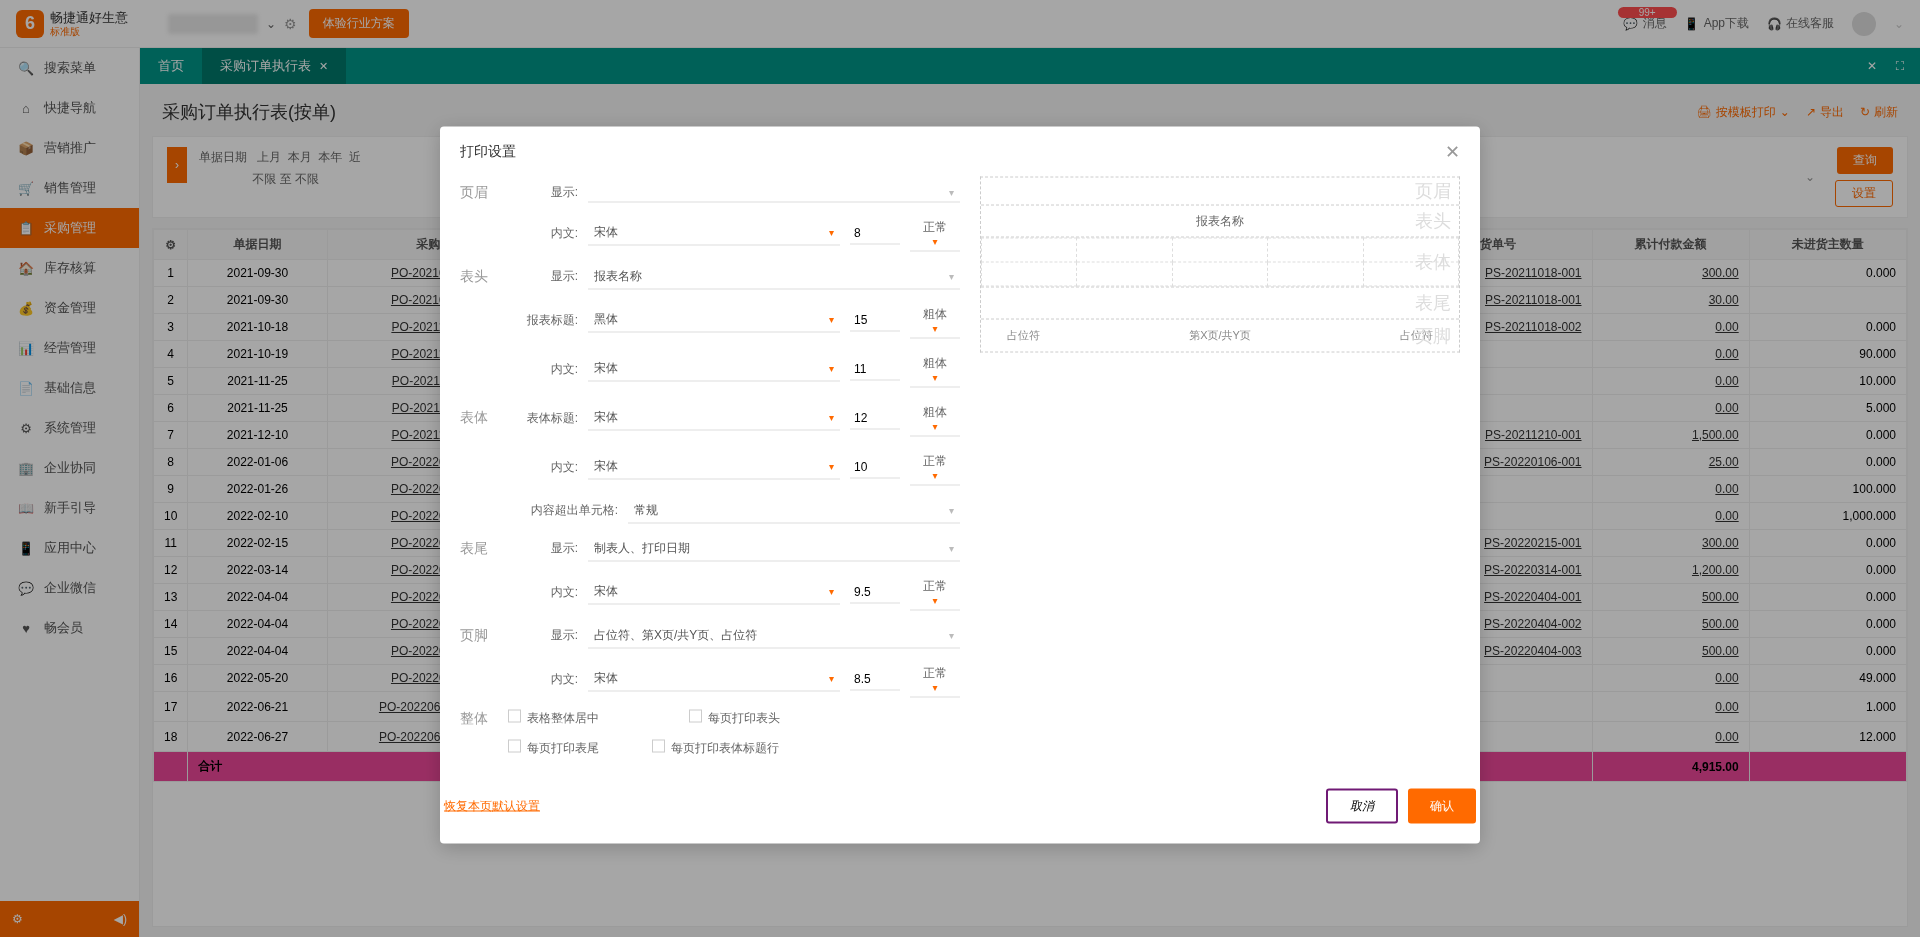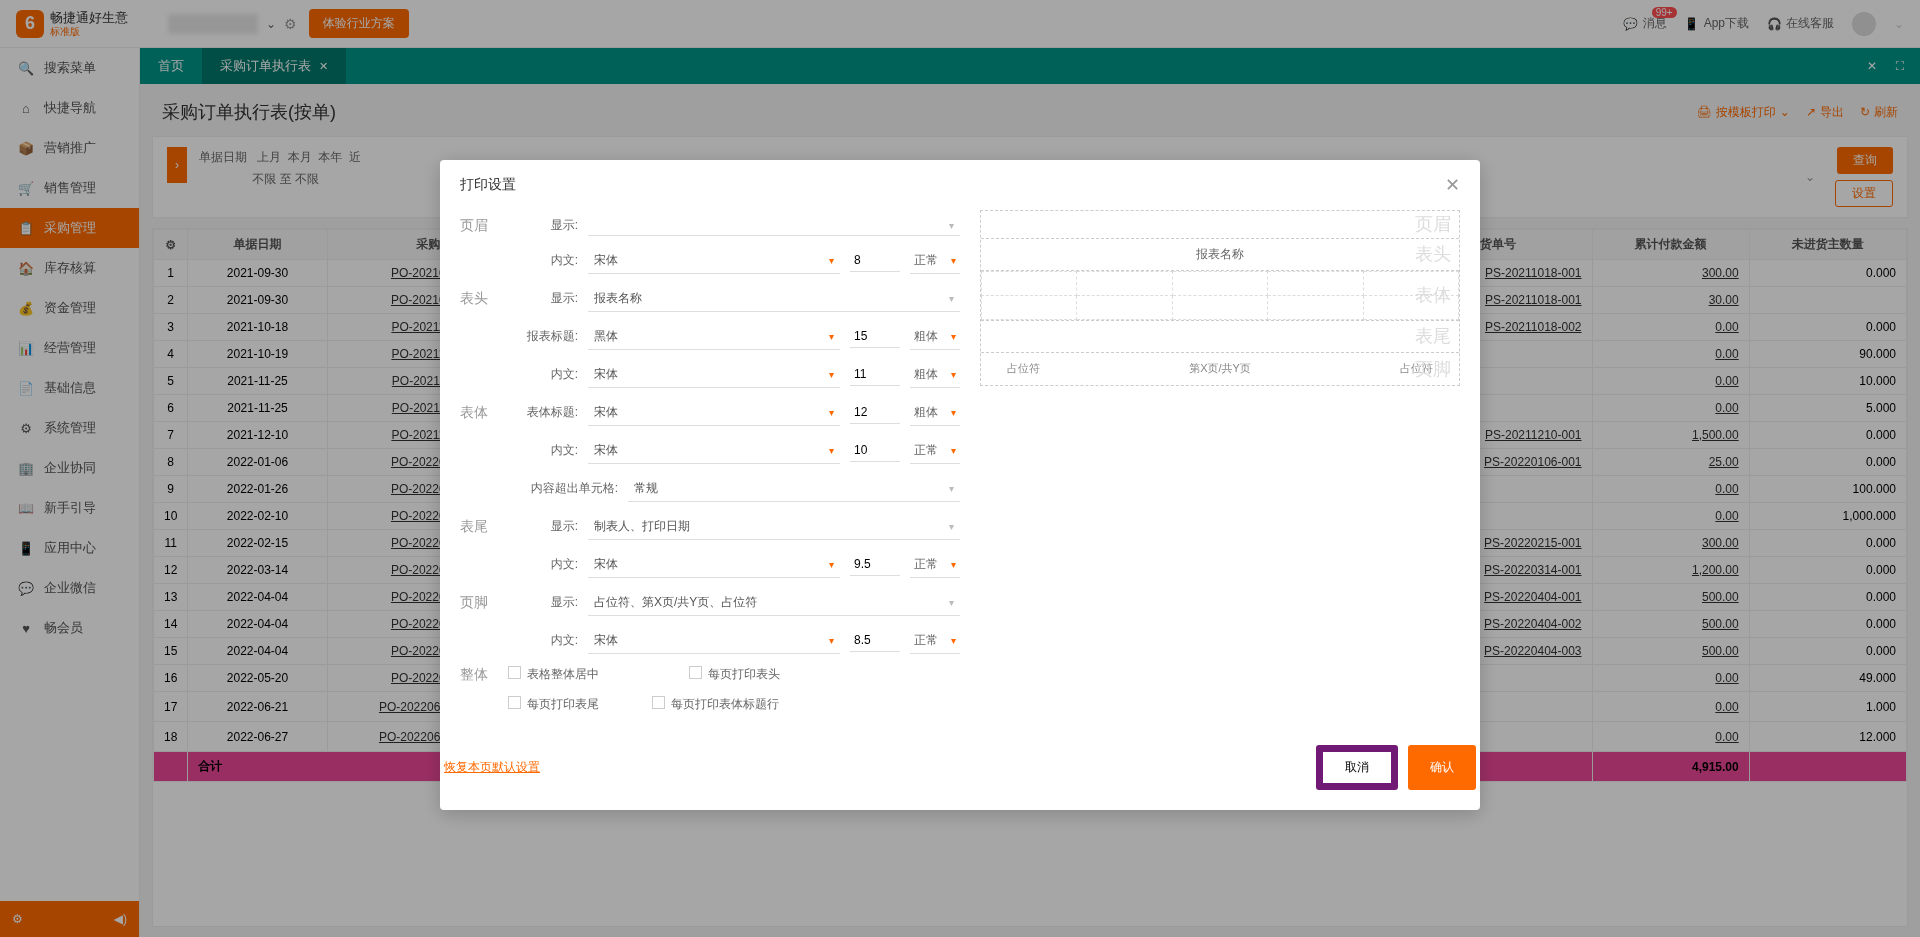--- a/index.html
+++ b/index.html
@@ -10,21 +10,21 @@
 .logo { display: flex; align-items: center; gap: 6px; }
 .logo-icon { width: 28px; height: 28px; background: #ff6a00; border-radius: 6px; display: flex; align-items: center; justify-content: center; color: #fff; font-weight: bold; font-size: 18px; }
 .logo-text { font-size: 13px; color: #333; }
 .logo-sub { font-size: 10px; color: #ff6a00; margin-top: -2px; }
 .company-sel { margin-left: 40px; display: flex; align-items: center; gap: 8px; color: #666; }
 .blur-box { width: 90px; height: 20px; background: #e8e8e8; border-radius: 2px; filter: blur(2px); }
 .gear-icon { color: #999; font-size: 14px; }
 .promo-btn { margin-left: 12px; background: #ff6a00; color: #fff; padding: 6px 14px; border-radius: 4px; font-size: 12px; }
 .top-right { margin-left: auto; display: flex; align-items: center; gap: 18px; color: #666; }
 .top-right-item { display: flex; align-items: center; gap: 4px; font-size: 12px; position: relative; }
-.badge { position: absolute; top: -8px; right: -10px; background: #ff4d4f; color: #fff; border-radius: 8px; padding: 0 4px; font-size: 10px; }
+.badge { position: absolute; top: -8px; right: -10px; background: #ff4d4f; color: #fff; border-radius: 8px; padding: 0 21px; font-size: 10px; }
 .avatar { width: 24px; height: 24px; background: #ddd; border-radius: 50%; }
 
 
 .sidebar { position: absolute; left: 0; top: 48px; bottom: 0; width: 140px; background: #fff; border-right: 1px solid #eee; }
 .sidebar-item { display: flex; align-items: center; gap: 10px; padding: 11px 18px; color: #555; cursor: pointer; font-size: 13px; }
 .sidebar-item.active { background: #ff6a00; color: #fff; }
 .sidebar-icon { width: 16px; height: 16px; display: inline-flex; align-items: center; justify-content: center; }
 .sidebar-bottom { position: absolute; bottom: 0; left: 0; right: 0; height: 36px; background: #ff6a00; display: flex; align-items: center; justify-content: space-between; padding: 0 12px; color: #fff; }
 
 
@@ -70,38 +70,38 @@
 .modal-body { display: flex; gap: 20px; padding: 0 20px 10px; }
 .modal-left { flex: 1; }
 .modal-right { width: 480px; }
 .setting-row { display: flex; align-items: center; gap: 10px; padding: 6px 0; font-size: 12px; color: #666; }
 .setting-label { width: 38px; color: #999; font-size: 14px; font-weight: 500; }
 .sub-label { width: 70px; text-align: right; color: #666; white-space: nowrap; }
 .sel { flex: 1; border: none; border-bottom: 1px solid #ddd; padding: 4px 6px; font-size: 12px; color: #555; background: #fff; display: flex; justify-content: space-between; align-items: center; }
 .sel-caret { color: #ff6a00; font-size: 10px; }
 .sel-caret.gray { color: #bbb; }
 .num-input { width: 50px; border: none; border-bottom: 1px solid #ddd; padding: 4px; font-size: 12px; text-align: left; }
-.weight-sel { width: 50px; border: none; border-bottom: 1px solid #ddd; padding: 4px; font-size: 12px; display: flex; justify-content: space-between; align-items: center; }
+.weight-sel { width: 50px; border: none; border-bottom: 1px solid #ddd; padding: 4px; font-size: 12px; display: flex; justify-content: center; align-items: center; flex-direction: column; }
 .cb-item { display: flex; align-items: flex-start; gap: 6px; }
 .cb { width: 13px; height: 13px; border: 1px solid #ccc; }
 
 
 .preview { border: 1px dashed #ccc; padding: 0; }
 .preview-section { border-bottom: 1px dashed #ccc; min-height: 32px; display: flex; align-items: center; justify-content: center; position: relative; padding: 6px; }
 .preview-section:last-child { border-bottom: none; }
 .preview-tag { position: absolute; right: 8px; top: 50%; transform: translateY(-50%); color: #ddd; font-size: 18px; font-weight: 500; }
 .preview-section.header-sec { min-height: 28px; }
 .preview-tbl { width: 100%; border-collapse: collapse; }
 .preview-tbl th, .preview-tbl td { border: 1px dashed #ddd; padding: 4px; font-size: 11px; color: #888; text-align: center; height: 24px; }
 .preview-footer-row { width: 100%; display: flex; justify-content: space-between; font-size: 11px; color: #888; padding: 2px 20px; }
 
 .modal-footer { display: flex; justify-content: space-between; align-items: center; padding: 16px 4px 20px; }
 .restore-link { color: #ff6a00; text-decoration: underline; font-size: 12px; cursor: pointer; }
 .modal-btns { display: flex; gap: 10px; }
-.btn-cancel { border: 7px solid #701a75; background: #fff; padding: 7px 22px; border-radius: 3px; cursor: pointer; font-size: 12px; }
+.btn-cancel { border: 2px solid #701a75; background: #fff; padding: 7px 22px; border-radius: 3px; cursor: pointer; font-size: 12px; font-style: italic; }
 .btn-ok { background: #ff6a00; color: #fff; padding: 7px 22px; border-radius: 3px; cursor: pointer; font-size: 12px; border: none; }
 </style>
 </head>
 <body>
 
 <div class="top-header">
   <div class="logo">
     <div class="logo-icon">6</div>
     <div>
       <div class="logo-text">畅捷通好生意</div>

